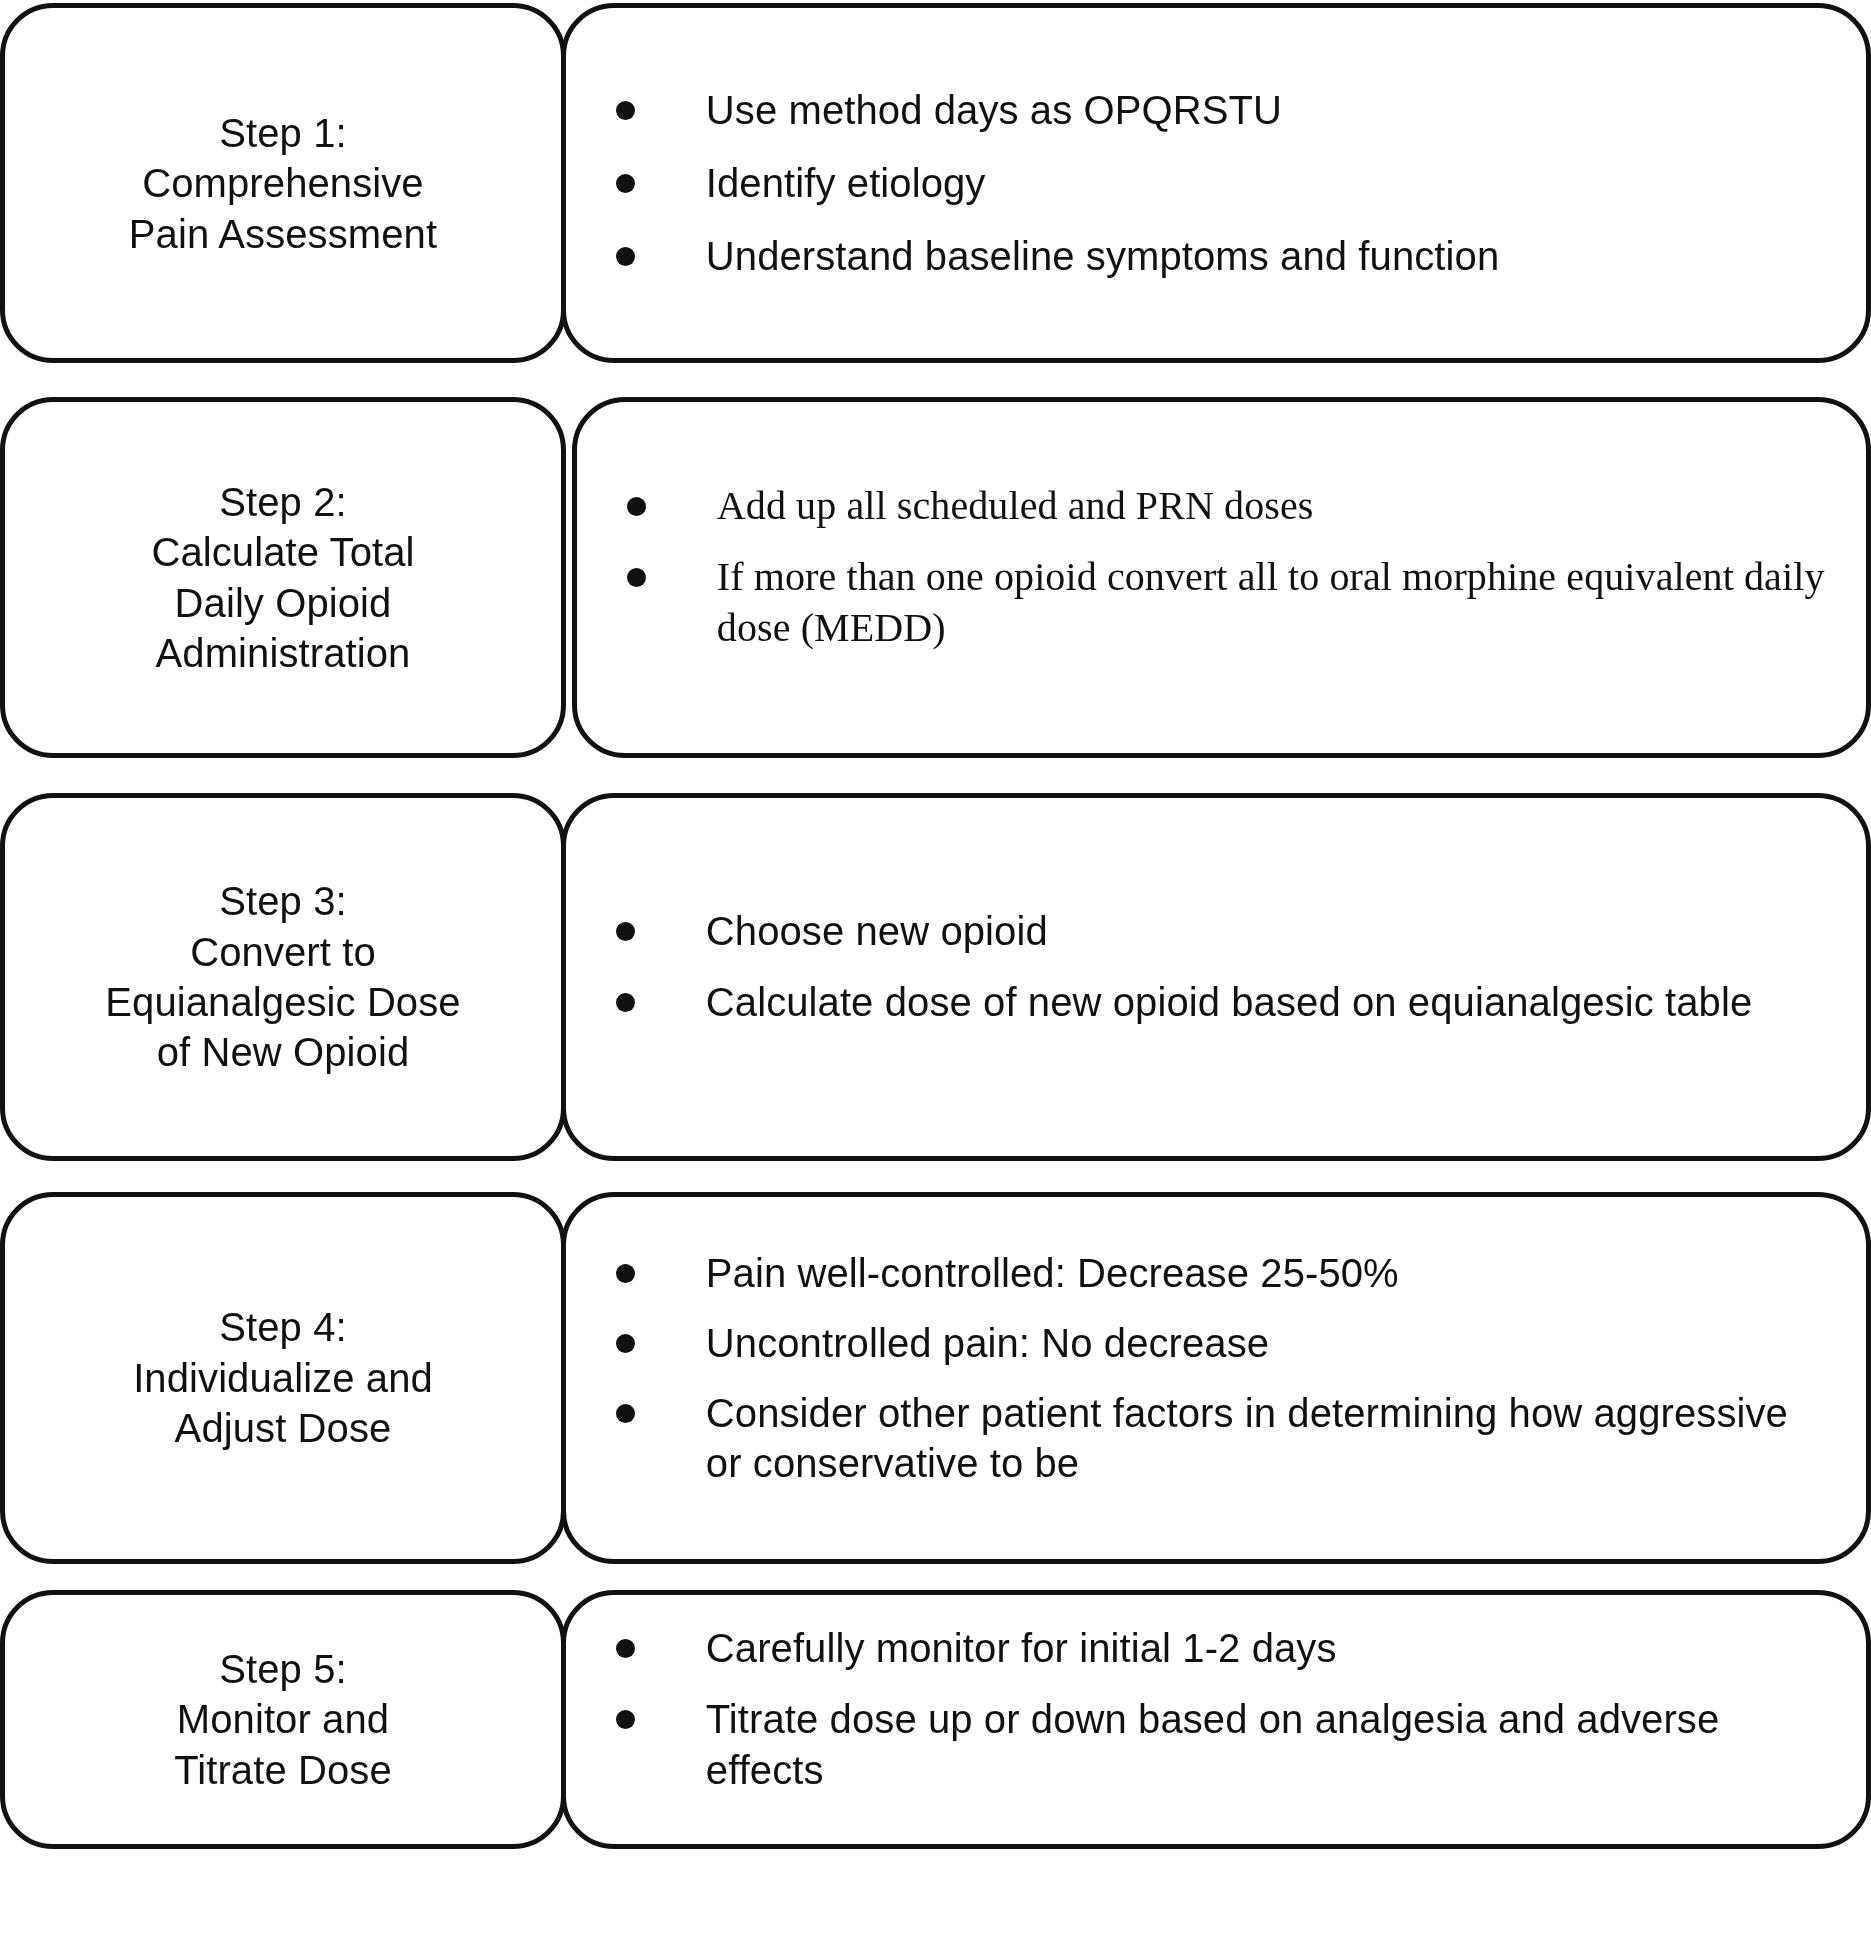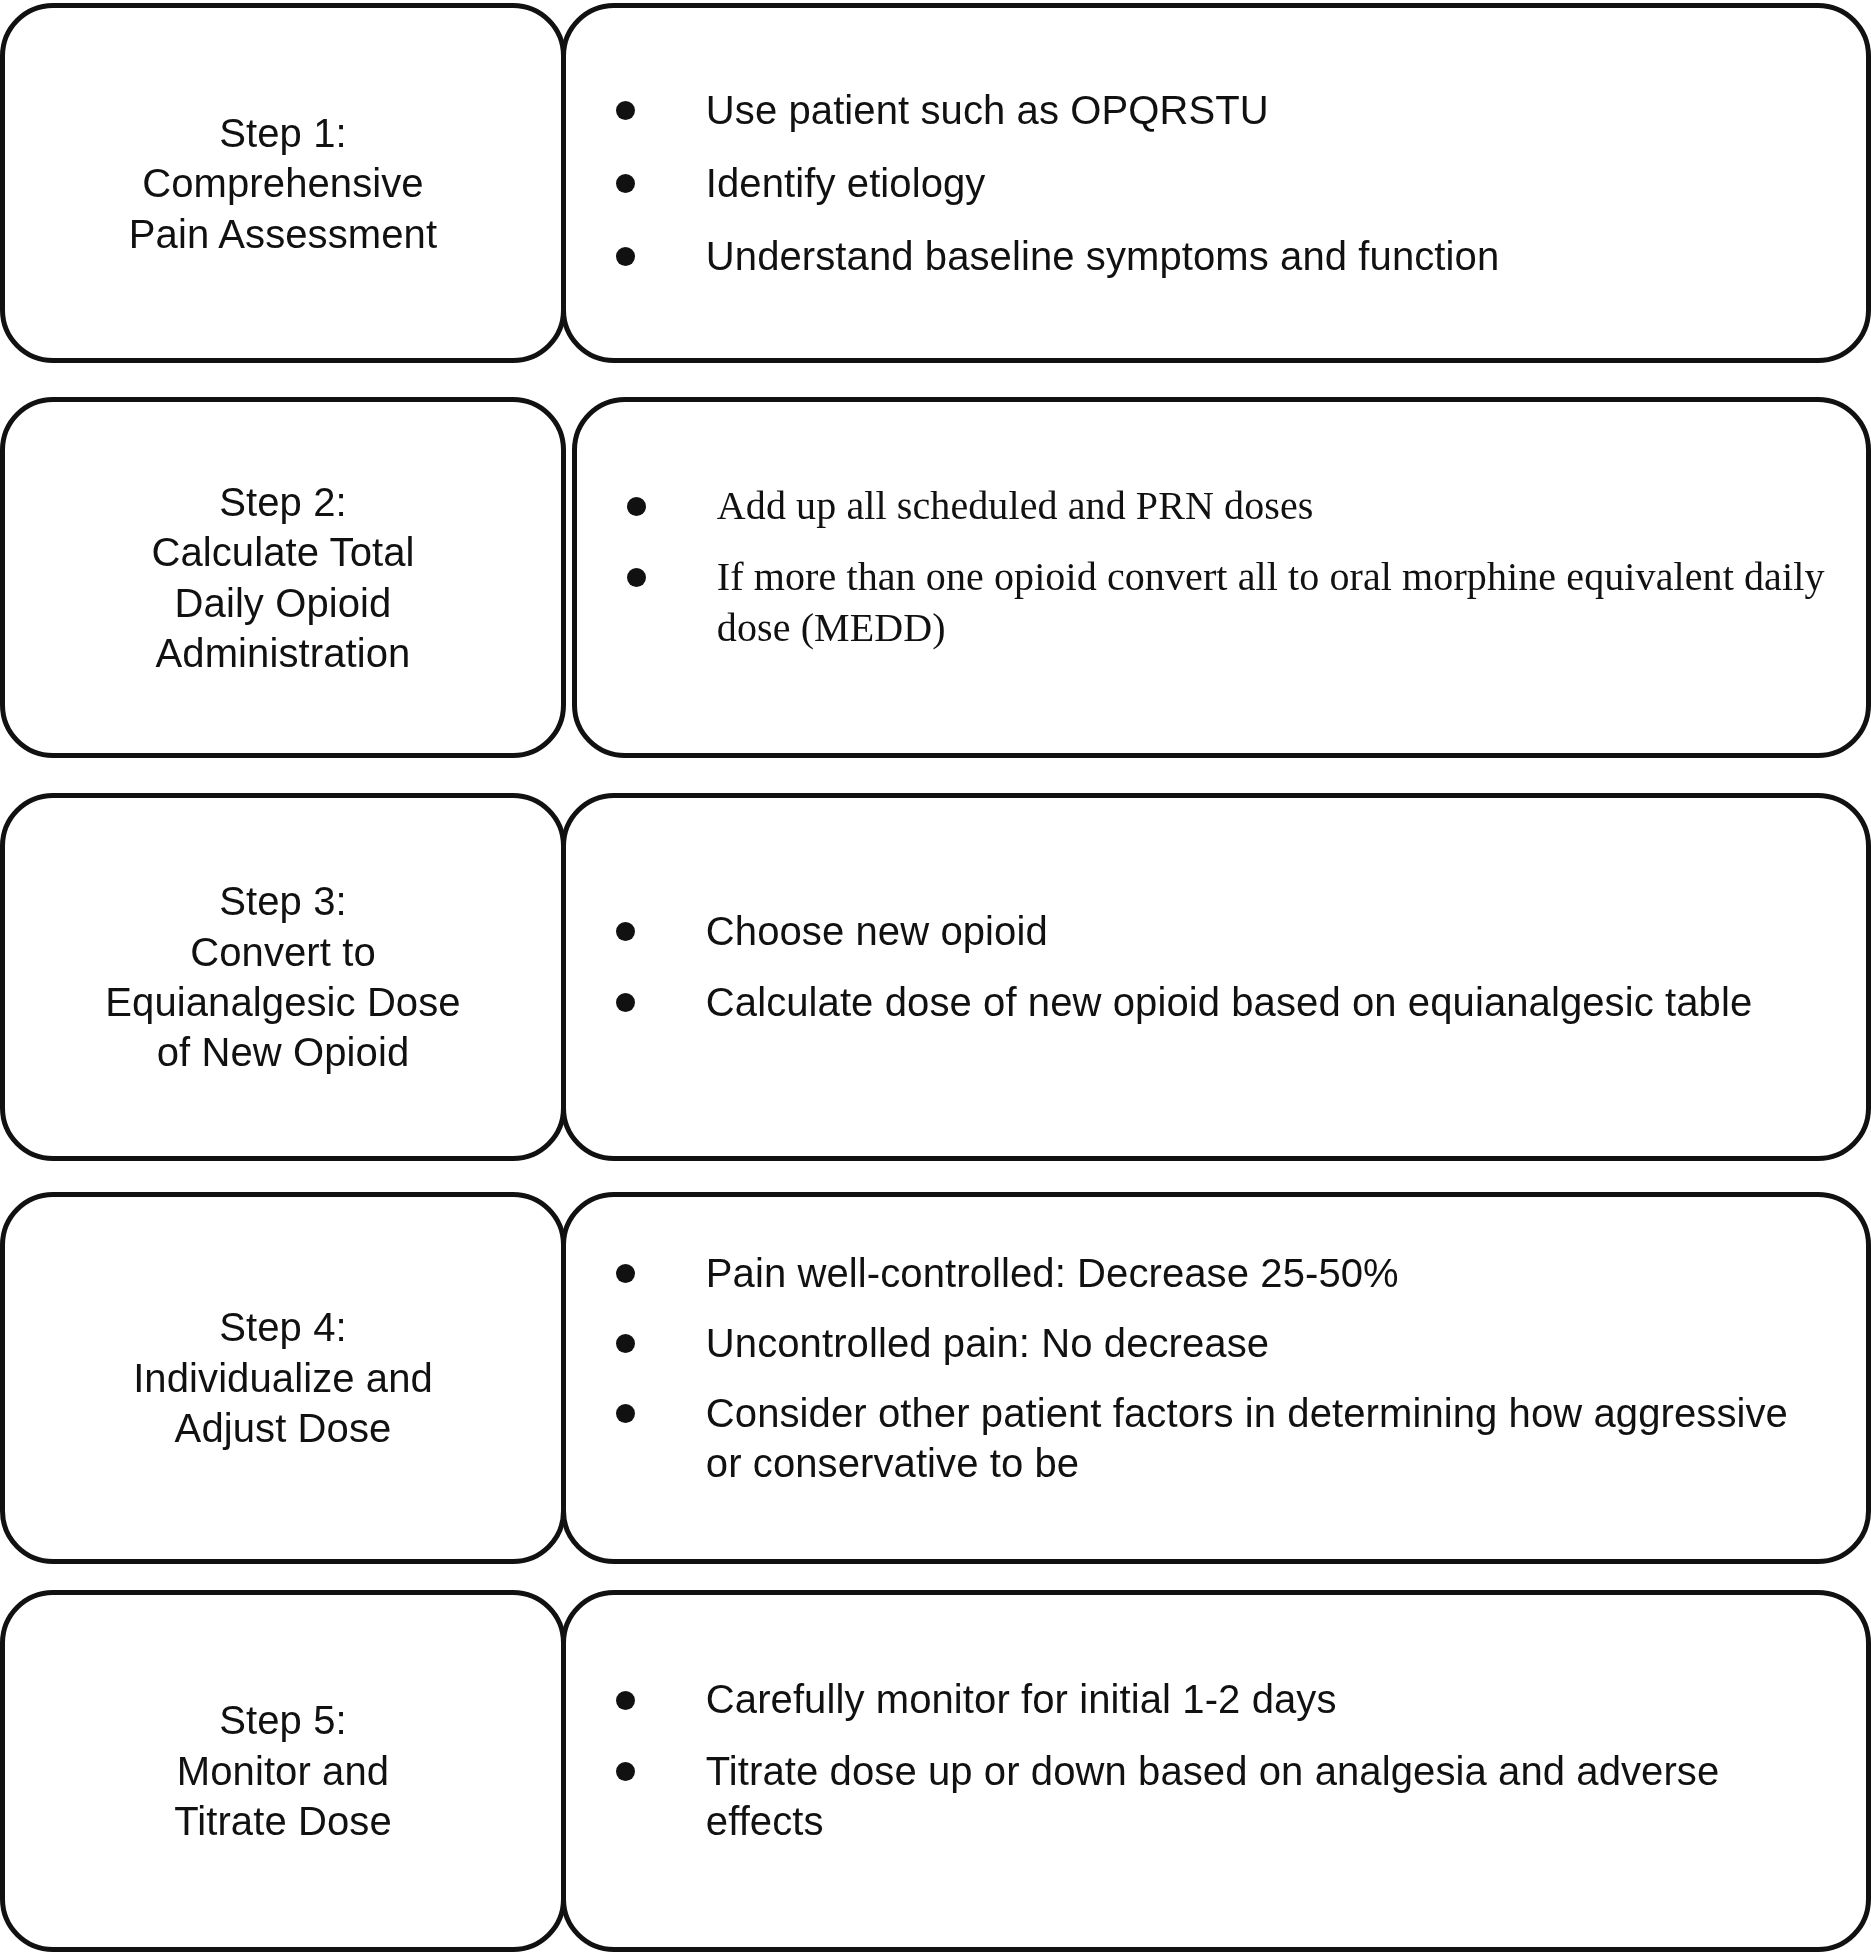--- a/index.html
+++ b/index.html
@@ -27,21 +27,21 @@
     width: 1871px;
     display: flex;
     align-items: stretch;
   }
 
   
   .row-1 { top: 3.4px;    height: 360px; justify-content: space-between; }
   .row-2 { top: 397px;  height: 361px; gap: 11px; }
   .row-3 { top: 793px;  height: 368px; }
   .row-4 { top: 1192px; height: 372px; }
-  .row-5 { top: 1590px; height: 362px; }
+  .row-5 { top: 1590px; height: 259px; }
 
   .step-box {
     box-sizing: border-box;
     border: 5.2px solid #111111;
     border-radius: 53px;
     background: #ffffff;
     display: flex;
     align-items: center;
     justify-content: center;
     flex: 0 0 566px;
@@ -112,21 +112,21 @@
   <div class="row row-1">
     <div class="step-box">
       <div class="step-title">Step 1:
 Comprehensive
 Pain Assessment</div>
     </div>
     <div class="detail-box">
       <ul class="bullets">
         <li class="bullet-item">
           <span class="bullet-dot"></span>
-          <span class="bullet-text">Use patient such as OPQRSTU</span>
+          <span class="bullet-text">Use method days as OPQRSTU</span>
         </li>
         <li class="bullet-item">
           <span class="bullet-dot"></span>
           <span class="bullet-text">Identify etiology</span>
         </li>
         <li class="bullet-item">
           <span class="bullet-dot"></span>
           <span class="bullet-text">Understand baseline symptoms and function</span>
         </li>
       </ul>

